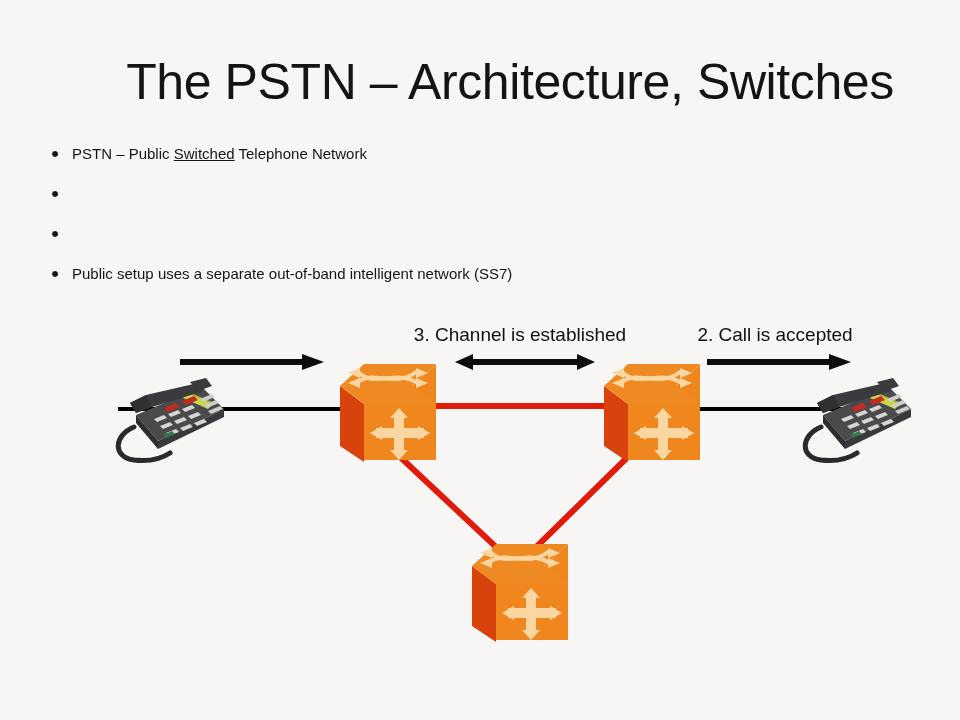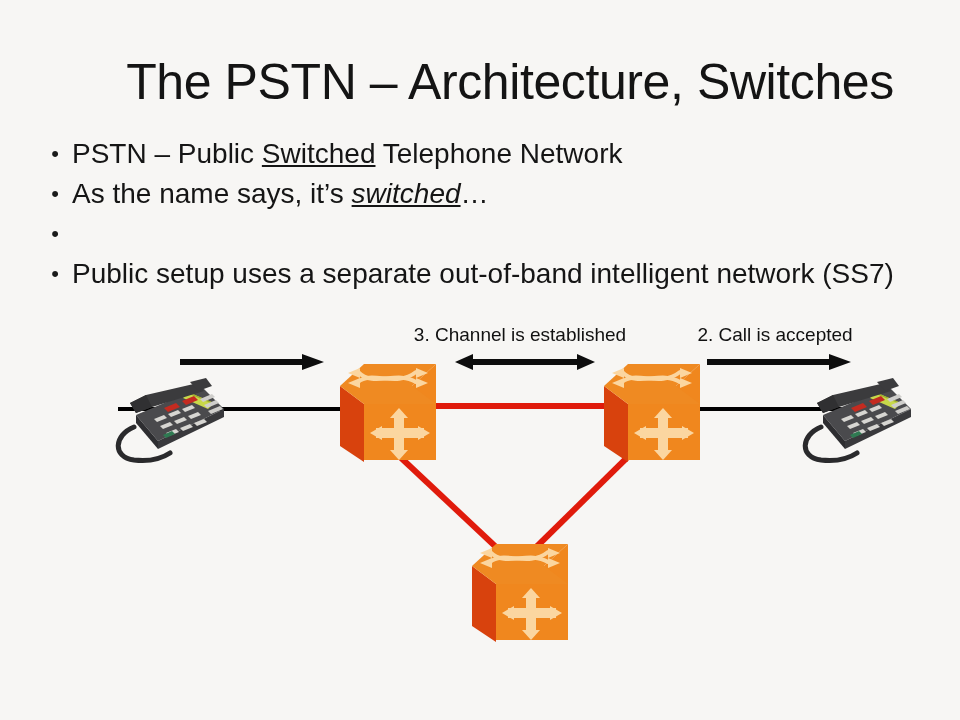--- a/index.html
+++ b/index.html
@@ -53,21 +53,21 @@
   }
   .bullet-mark {
     width: 34px;
     flex: 0 0 34px;
     font-size: 22px;
     line-height: 32px;
     text-align: center;
     color: #1a1a1a;
   }
   .bullet-text {
-    font-size: 28px;
+    font-size: 15px;
     line-height: 32px;
     color: #151515;
     white-space: nowrap;
   }
   .u { text-decoration: underline; }
   .ui { text-decoration: underline; font-style: italic; }
 
   
   #diagram {
     position: absolute;
@@ -128,21 +128,20 @@
 
   <div id="bullets">
 
     <div class="bullet-row">
       <span class="bullet-mark">•</span>
       <span class="bullet-text"><span>PSTN – Public </span><span class="u">Switched</span><span> Telephone Network</span></span>
     </div>
 
     <div class="bullet-row">
       <span class="bullet-mark">•</span>
-      <span class="bullet-text"><span>As the name says, it’s </span><span class="ui">switched</span><span>…</span></span>
     </div>
 
     <div class="bullet-row">
       <span class="bullet-mark">•</span>
     </div>
 
     <div class="bullet-row">
       <span class="bullet-mark">•</span>
       <span class="bullet-text">Public setup uses a separate out-of-band intelligent network (SS7)</span>
     </div>

